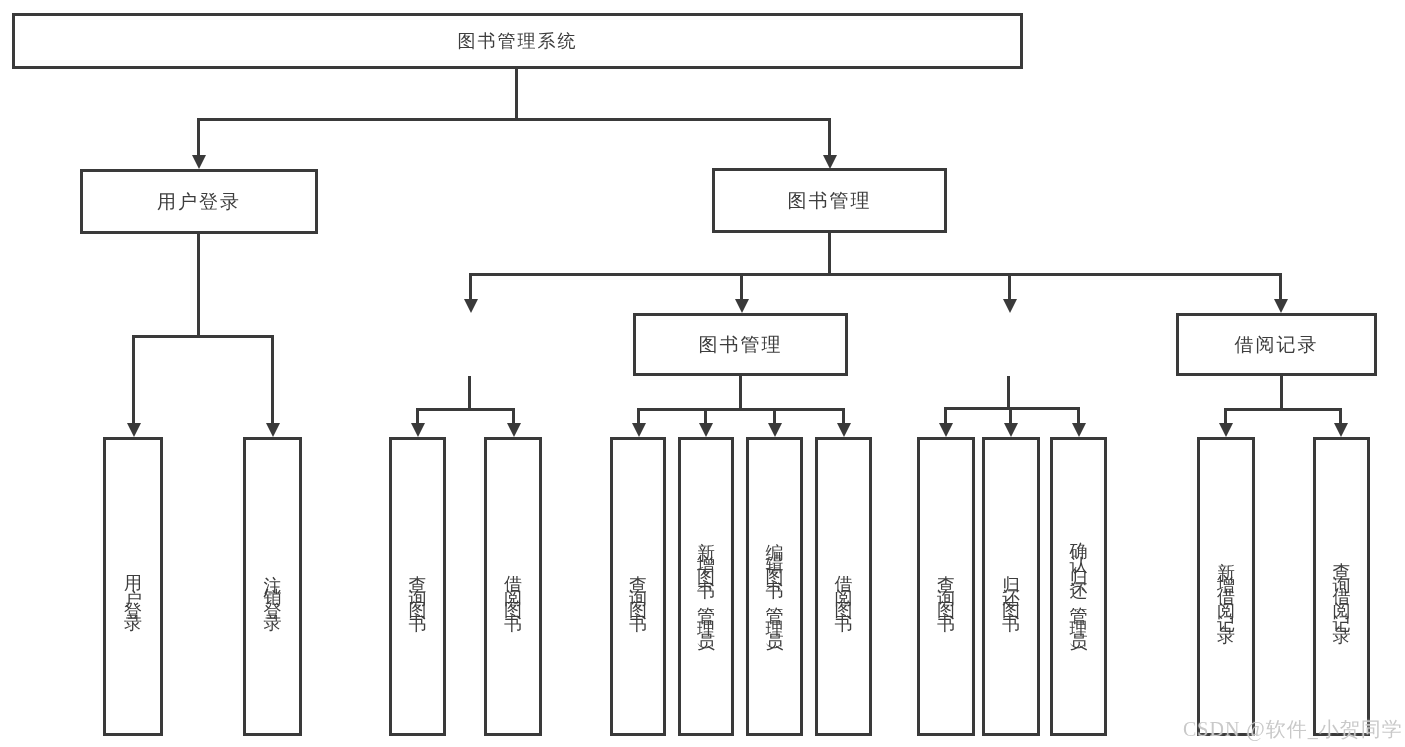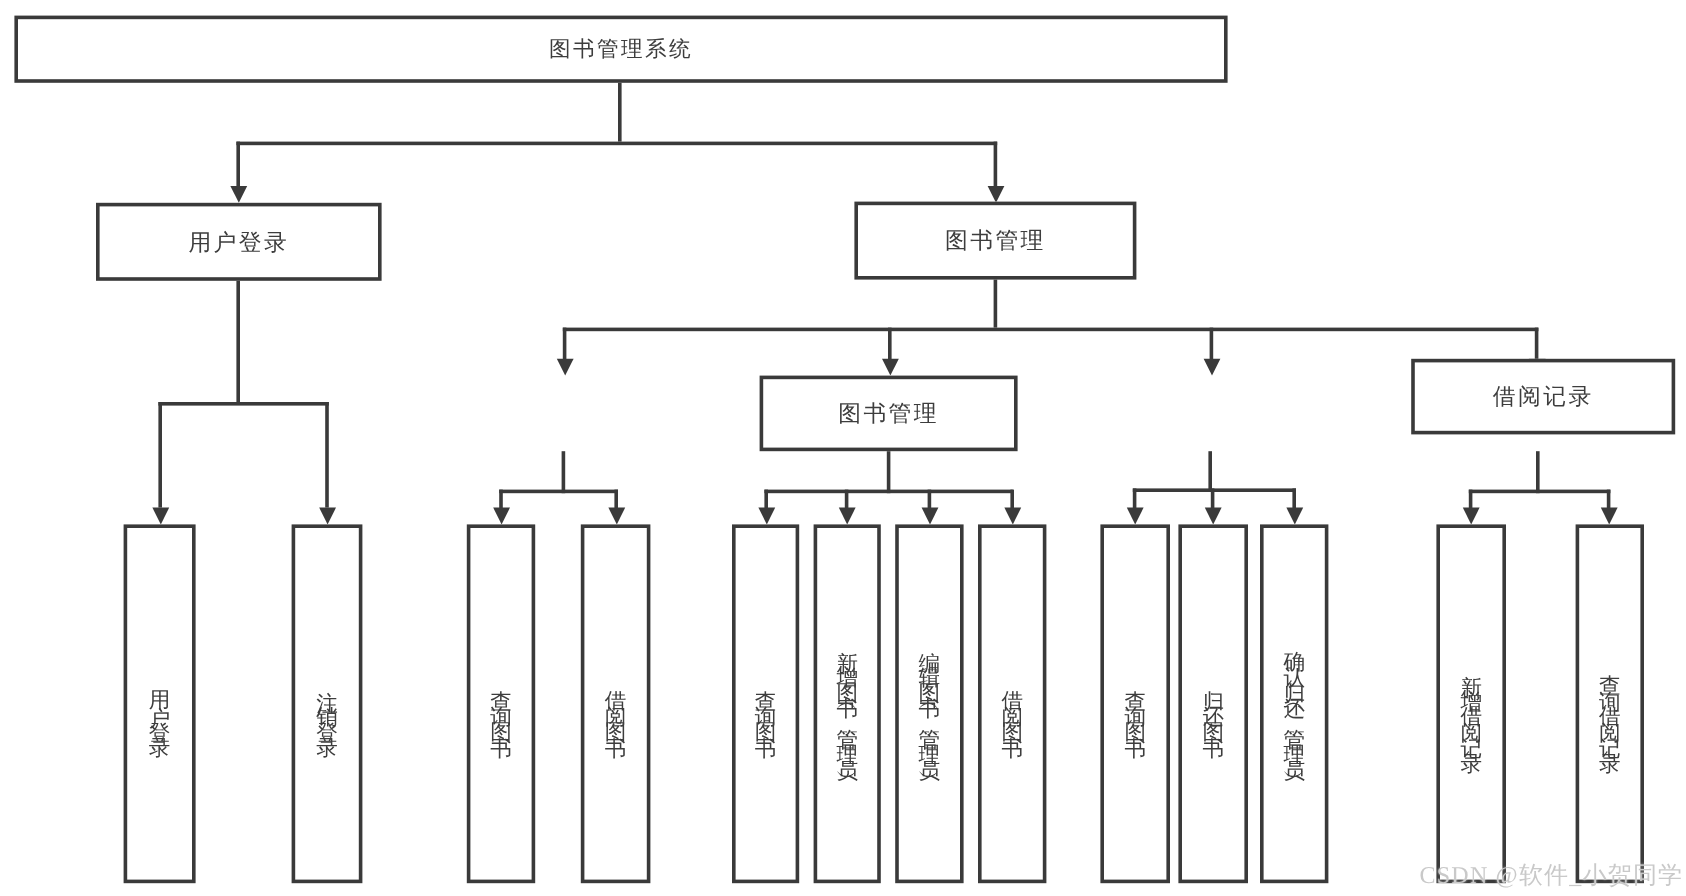--- a/index.html
+++ b/index.html
@@ -69,21 +69,21 @@
   <div class="vl" style="left:469px;top:273px;height:27px;"></div>
   <div class="ar" style="left:464px;top:299px;"></div>
   <div class="vl" style="left:740px;top:273px;height:27px;"></div>
   <div class="ar" style="left:735px;top:299px;"></div>
   <div class="vl" style="left:1008px;top:273px;height:27px;"></div>
   <div class="ar" style="left:1003px;top:299px;"></div>
   <div class="vl" style="left:1279px;top:273px;height:27px;"></div>
   <div class="ar" style="left:1274px;top:299px;"></div>
 
   <div class="hbox" style="left:633px;top:313px;width:215px;height:63px;">图书管理</div>
-  <div class="hbox" style="left:1176px;top:299px;width:220px;height:63px;">借阅记录</div>
+  <div class="hbox" style="left:1176px;top:313px;width:201px;height:63px;">借阅记录</div>
 
   <div class="vl" style="left:468px;top:376px;height:35px;"></div>
   <div class="hl" style="left:416px;top:408px;width:99px;"></div>
   <div class="vl" style="left:416px;top:408px;height:16px;"></div>
   <div class="ar" style="left:411px;top:423px;"></div>
   <div class="vl" style="left:512px;top:408px;height:16px;"></div>
   <div class="ar" style="left:507px;top:423px;"></div>
 
   <div class="vl" style="left:739px;top:376px;height:35px;"></div>
   <div class="hl" style="left:637px;top:408px;width:207px;"></div>

